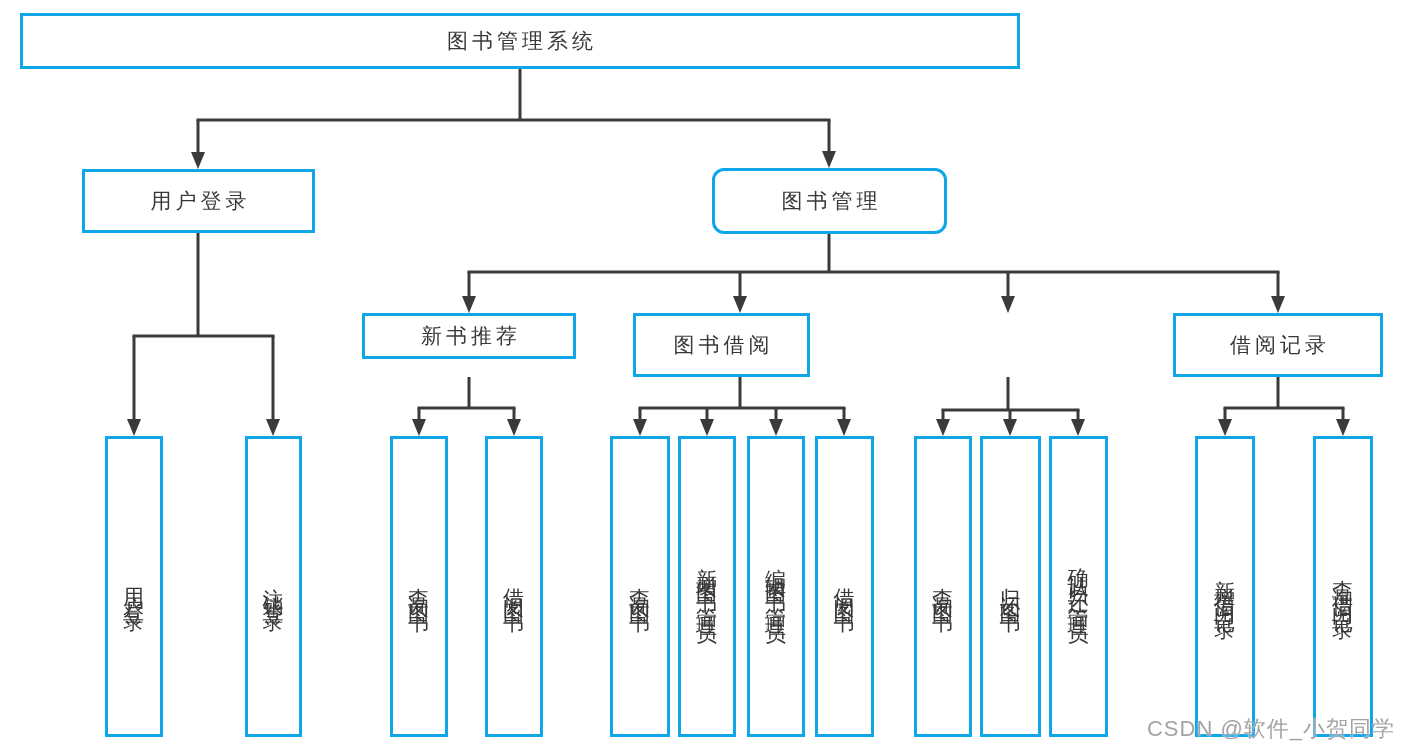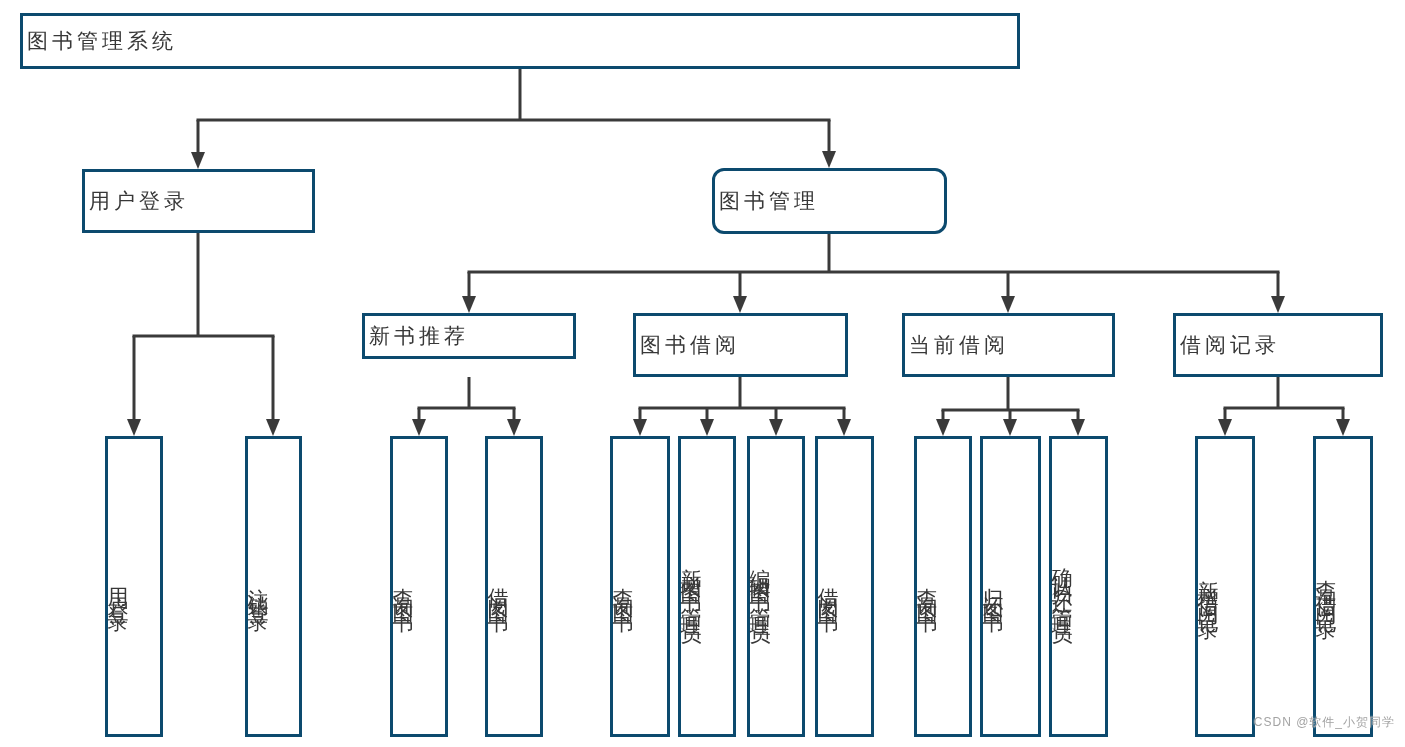--- a/index.html
+++ b/index.html
@@ -18,45 +18,45 @@
   #connector-layer {
     position: absolute;
     left: 0;
     top: 0;
     width: 1405px;
     height: 747px;
   }
   .node {
     position: absolute;
     box-sizing: border-box;
-    border: 3px solid #0c4a6e;
+    border: 3px solid #0ea5e9;
     background: #ffffff;
     display: flex;
     align-items: center;
-    justify-content: flex-start;
+    justify-content: center;
     color: #383838;
   }
   .node.h span {
     font-size: 21px;
     letter-spacing: 4px;
     padding-left: 4px; 
     white-space: nowrap;
   }
   .node.v span {
     writing-mode: vertical-lr;
     text-orientation: mixed;
     font-size: 21px;
     letter-spacing: 8px;
     line-height: 1;
   }
   .watermark {
     position: absolute;
     right: 10px;
     top: 714px;
-    font-size: 12px;
+    font-size: 22px;
     letter-spacing: 1px;
     color: #a3a3a3;
     text-shadow: 0 0 2px #ffffff;
     white-space: nowrap;
     z-index: 5;
   }
 </style>
 </head>
 <body>
 
@@ -124,25 +124,22 @@
   <div class="node h" style="left:82px; top:169px; width:233px; height:64px;">
     <span>用户登录</span>
   </div>
   <div class="node h" style="left:712px; top:168px; width:235px; height:66px;border-radius:12px;">
     <span>图书管理</span>
   </div>
 
   <div class="node h" style="left:362px; top:313px; width:214px; height:46px;">
     <span>新书推荐</span>
   </div>
-  <div class="node h" style="left:633px; top:313px; width:215px; height:64px;">
+  <div class="node h" style="left:633px; top:313px; width:177px; height:64px;">
     <span>图书借阅</span>
-  </div>
-  <div class="node h" style="left:902px; top:313px; width:213px; height:64px;">
-    <span>当前借阅</span>
   </div>
   <div class="node h" style="left:1173px; top:313px; width:210px; height:64px;">
     <span>借阅记录</span>
   </div>
 
   <div class="node v" style="left:105px; top:436px; width:58px; height:301px;">
     <span>用户登录</span>
   </div>
   <div class="node v" style="left:245px; top:436px; width:57px; height:301px;">
     <span>注销登录</span>

